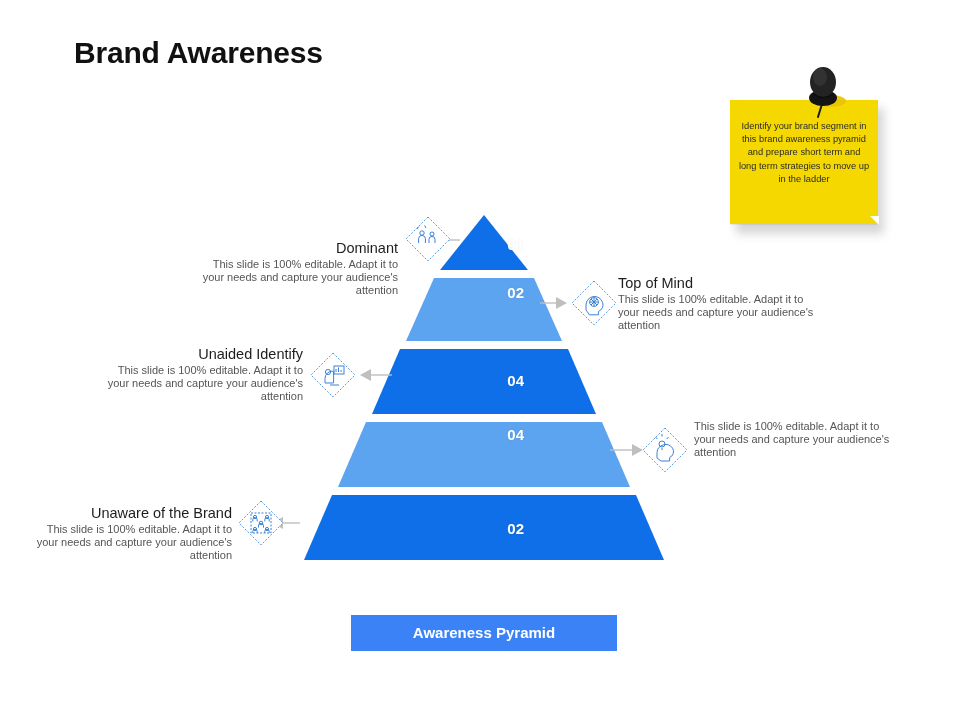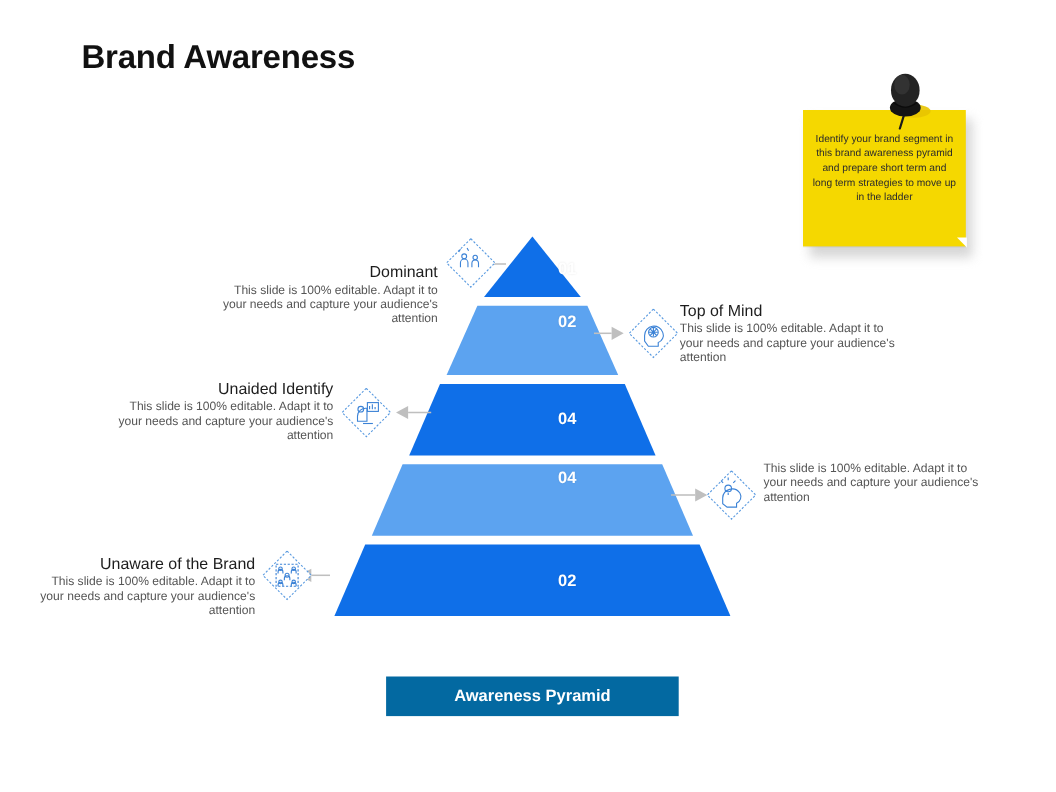--- a/index.html
+++ b/index.html
@@ -61,21 +61,21 @@
   }
   .label.left .hd{text-align:right;}
   .label.right .hd{text-align:left;}
   .label .bd{
     font-size:11px;line-height:13px;color:#555555;
   }
 
   
   .banner{
     position:absolute;left:351px;top:615px;width:266px;height:36px;
-    background:#0369a1;
+    background:#3b82f6;
   }
   .banner span{
     display:block;line-height:36px;text-align:center;
     color:#ffffff;font-size:15px;font-weight:bold;
   }
 </style>
 </head>
 <body>
 
 <div class="slide">

